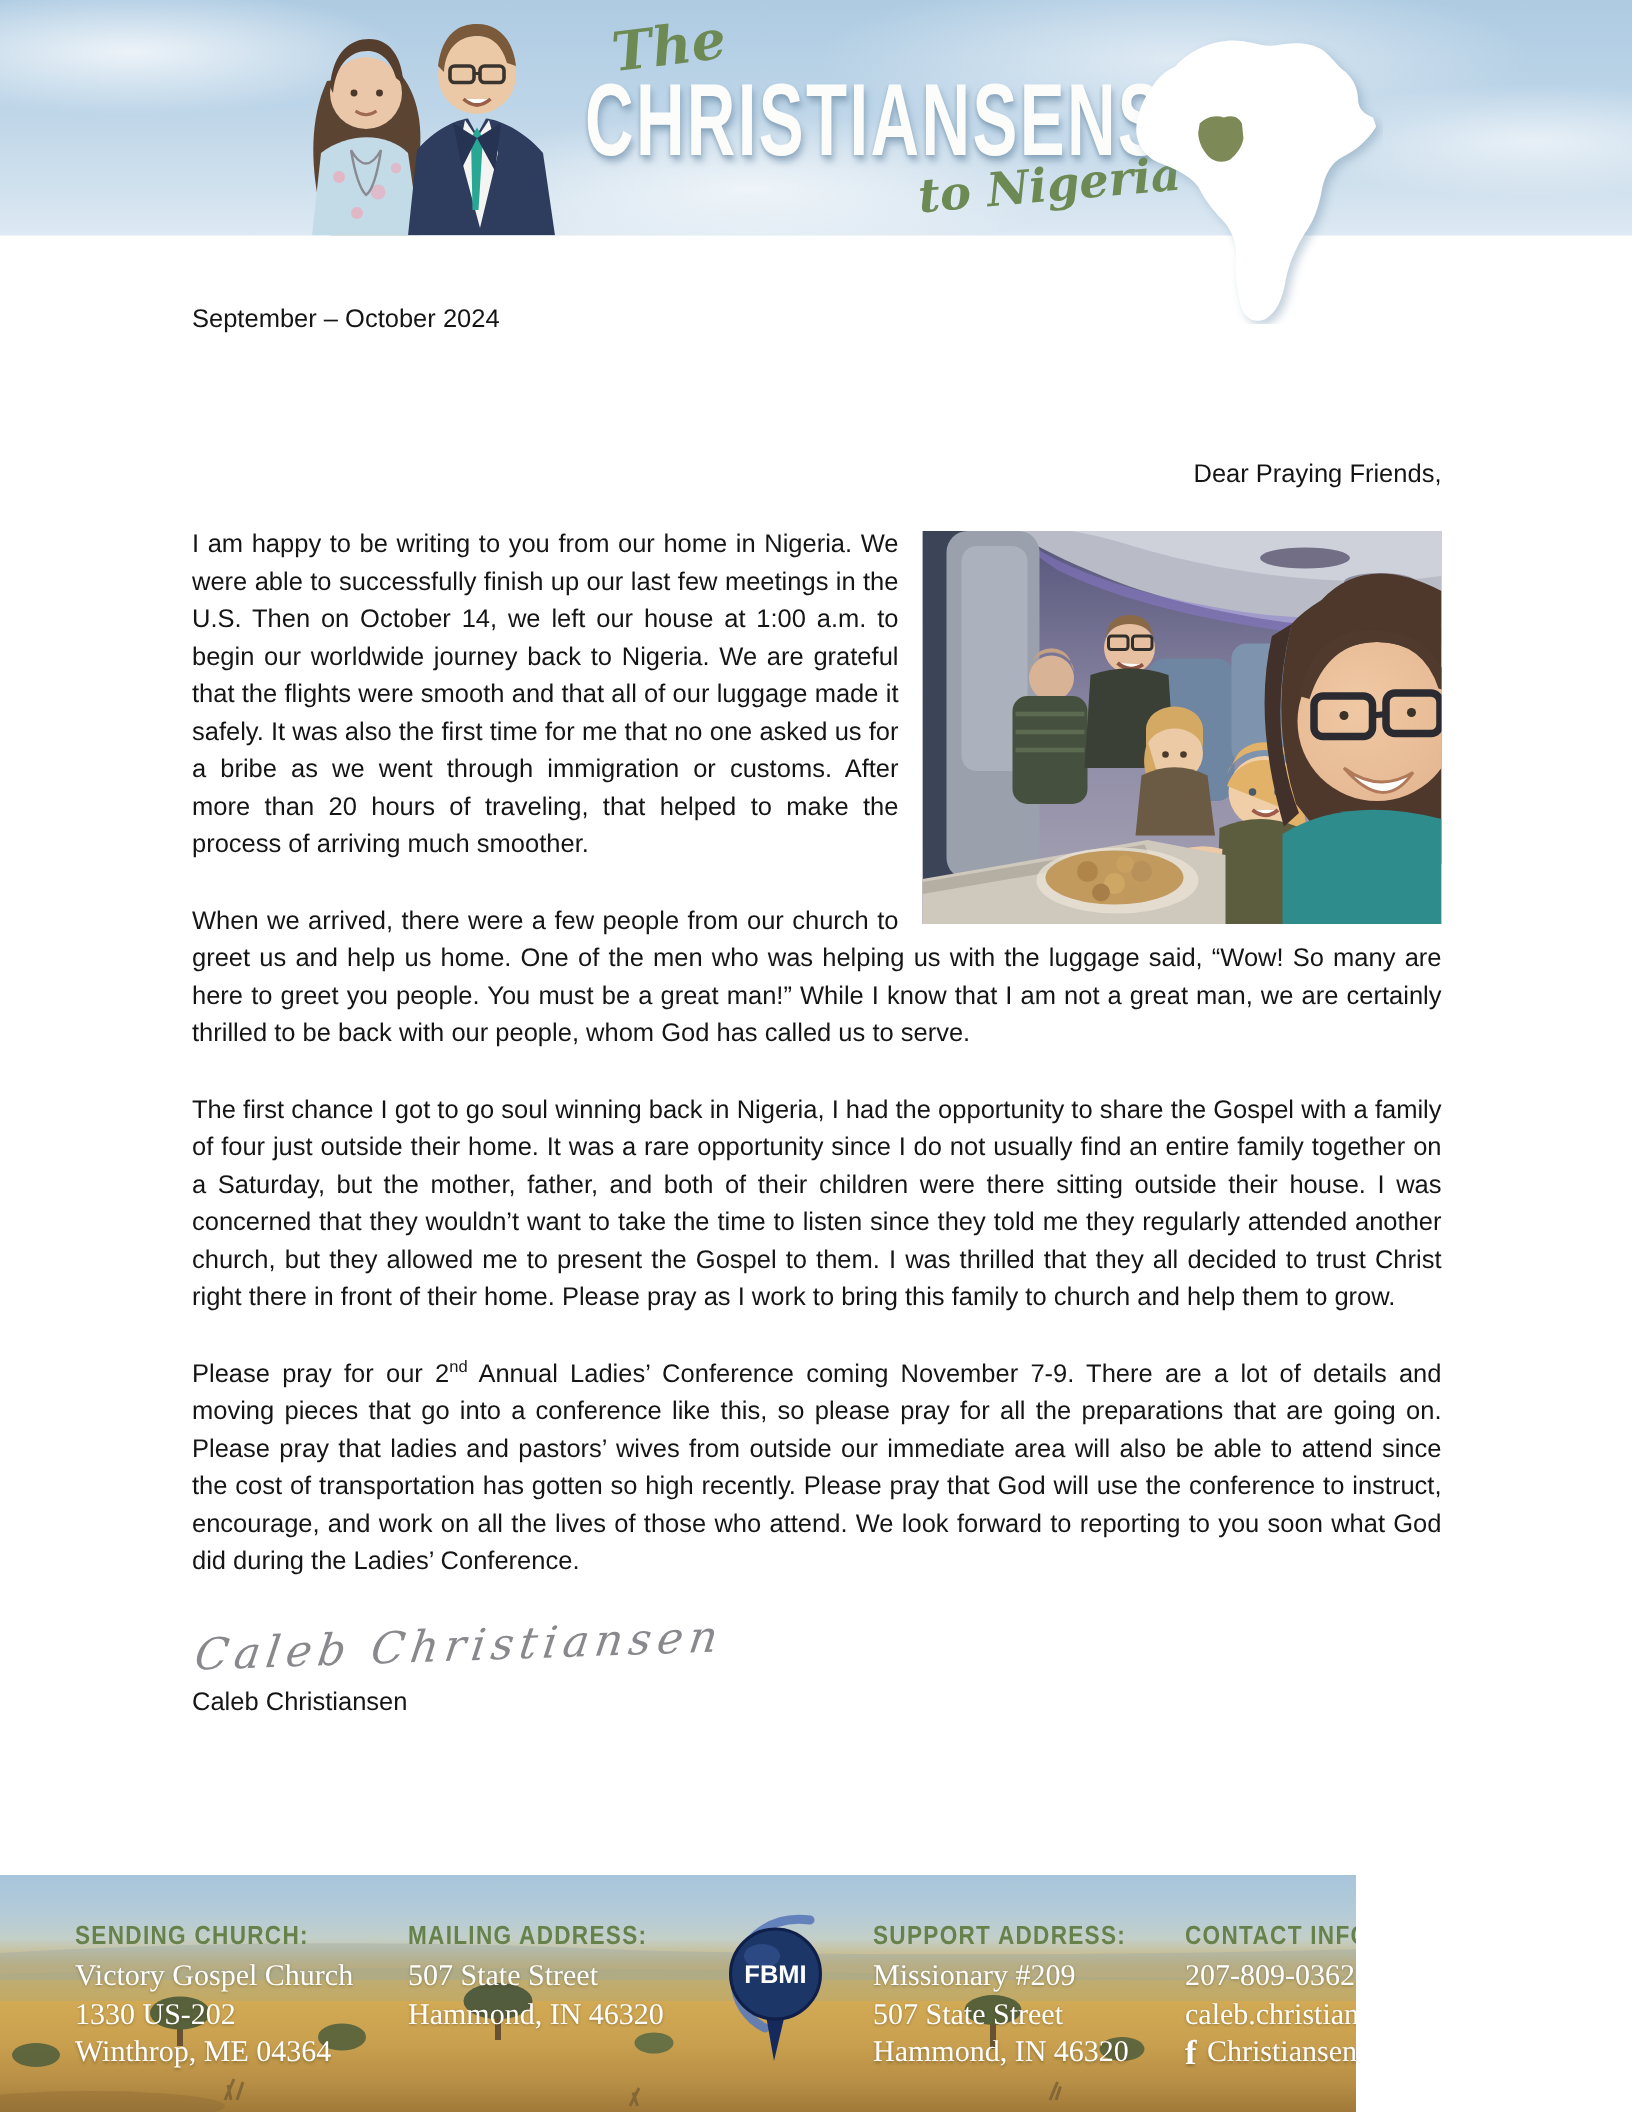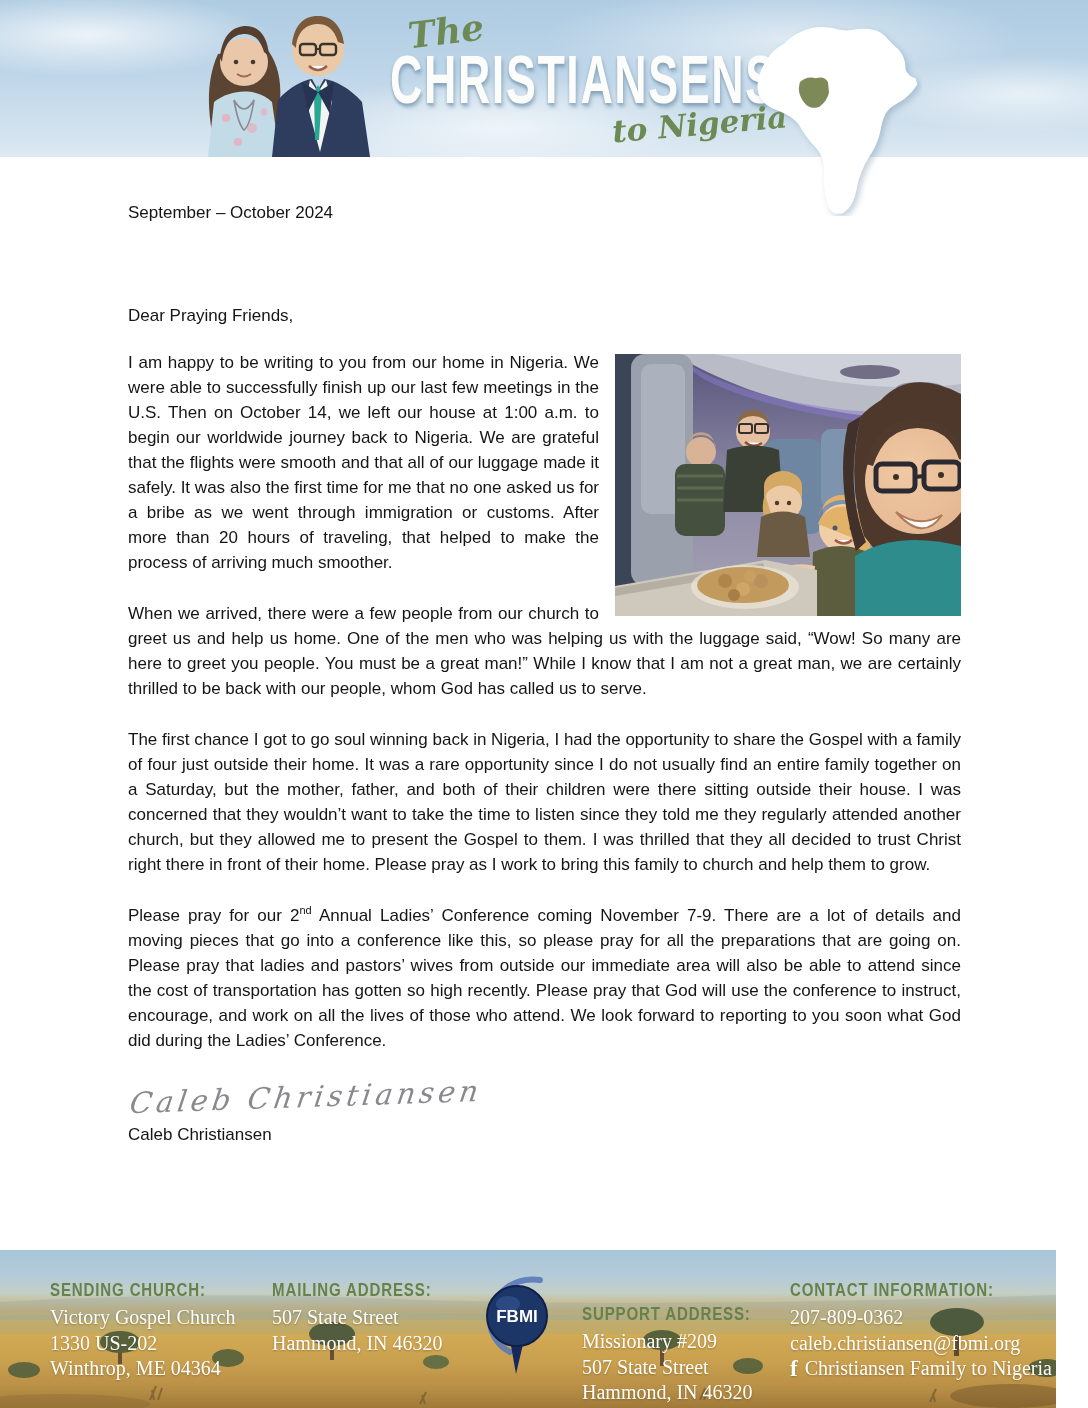--- a/index.html
+++ b/index.html
@@ -22,41 +22,41 @@
     letter-spacing:2px;transform:scale(.8,1.22);transform-origin:left top;
     text-shadow:2px 3px 4px rgba(110,140,165,.55), -1px 1px 2px rgba(110,140,165,.35);}
   .title-sub{position:absolute;left:612px;top:106px;font-family:"DejaVu Serif",serif;font-style:italic;font-weight:bold;
     font-size:31px;color:#6d8a54;transform:rotate(-5deg);}
   .africa{position:absolute;left:750px;top:20px;width:172px;height:196px;z-index:3;}
 
   
   .letter{position:absolute;left:128px;top:200px;width:833px;color:#151515;font-size:17px;line-height:25px;text-align:justify;}
   .letter p{margin:0 0 26px 0;}
   .date{margin-bottom:78px !important;text-align:left;}
-  .salutation{margin-bottom:22px !important;text-align:left;}
+  .salutation{margin-bottom:22px !important;text-align:right;}
   .plane-photo{float:right;width:346px;height:262px;margin:4px 0 10px 16px;}
   .flow::after{content:"";display:block;clear:both;}
   sup{font-size:11px;line-height:0;vertical-align:super;}
   .closing{text-align:left;margin-bottom:6px !important;}
   .sig-script{font-family:"DejaVu Serif",serif;font-style:italic;display:inline-block;font-size:29px;color:#74747a;
     letter-spacing:4px;transform:rotate(-2deg) skewX(-10deg);margin:6px 0 12px 2px;opacity:.85;}
   .sig-name{text-align:left;}
 
   
-  .footer{position:absolute;left:0;top:1250px;width:1056px;height:158px;overflow:hidden;
+  .footer{position:absolute;left:0;top:1250px;width:904px;height:158px;overflow:hidden;
     background:linear-gradient(180deg,#a7c5db 0%,#b4cbd8 16%,#c3cfc8 27%,#ccb271 38%,#d3ab55 52%,#c89f4e 72%,#b78e45 88%,#a07939 100%);}
   .savanna{position:absolute;inset:0;}
   .fcol{position:absolute;top:30px;}
   .fcol h4{margin:0 0 4px 0;font-size:17.5px;font-weight:bold;color:#67814b;letter-spacing:1px;white-space:nowrap;
     transform:scaleX(.86);transform-origin:left top;}
   .fcol .fline{font-family:"Liberation Serif",serif;font-size:20px;line-height:25.5px;color:#ffffff;white-space:nowrap;
     text-shadow:0 1px 2px rgba(70,55,20,.4);}
   .col-sending{left:50px;}
   .col-mailing{left:272px;}
-  .col-support{left:582px;margin-top:24px;}
+  .col-support{left:582px;}
   .col-contact{left:790px;}
   .fb-row{display:flex;align-items:center;gap:7px;}
   .fb-icon{font-family:"Liberation Serif",serif;font-weight:bold;font-size:23px;color:#ffffff;text-shadow:0 1px 2px rgba(70,55,20,.4);}
   .fbmi{position:absolute;left:482px;top:24px;width:68px;height:110px;}
 </style>
 </head>
 <body>
 
 <div class="page">
 

